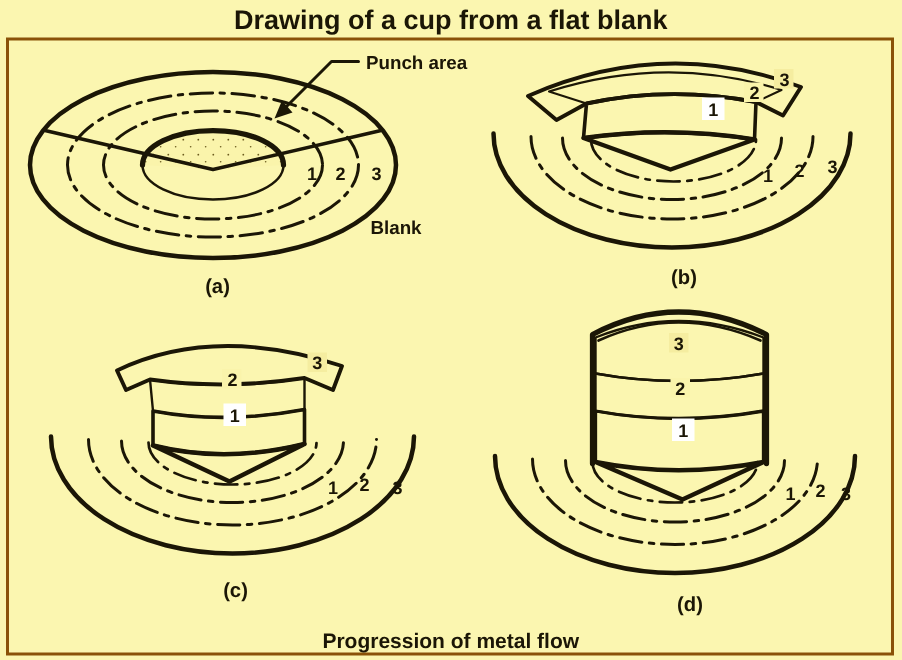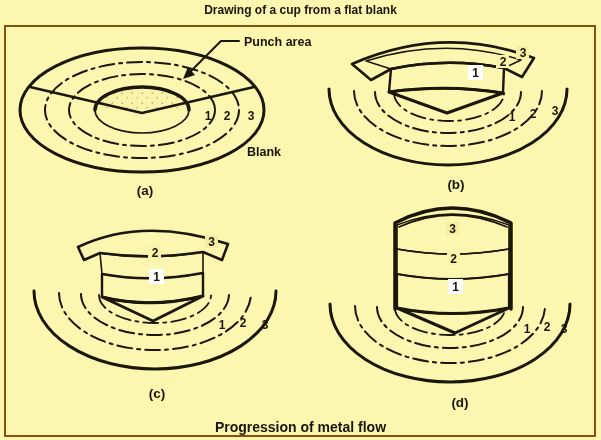--- a/index.html
+++ b/index.html
@@ -6,21 +6,21 @@
   body {
     width: 601px; height: 440px;
     background: #FBF6B0;
     overflow: hidden;
     position: relative;
     font-family: "Liberation Sans", sans-serif;
   }
   .title {
     position: absolute; top: 3px; left: 0; width: 601px;
     text-align: center;
-    font-size: 12px; font-weight: bold; color: #1B1606;
+    font-size: 18px; font-weight: bold; color: #1B1606;
   }
   .frame {
     position: absolute; left: 4px; top: 25px;
     width: 588px; height: 408px;
     border: 2.5px solid #8A5208;
     background: transparent;
   }
   .footer {
     position: absolute; top: 419px; left: 0; width: 601px;
     text-align: center;

